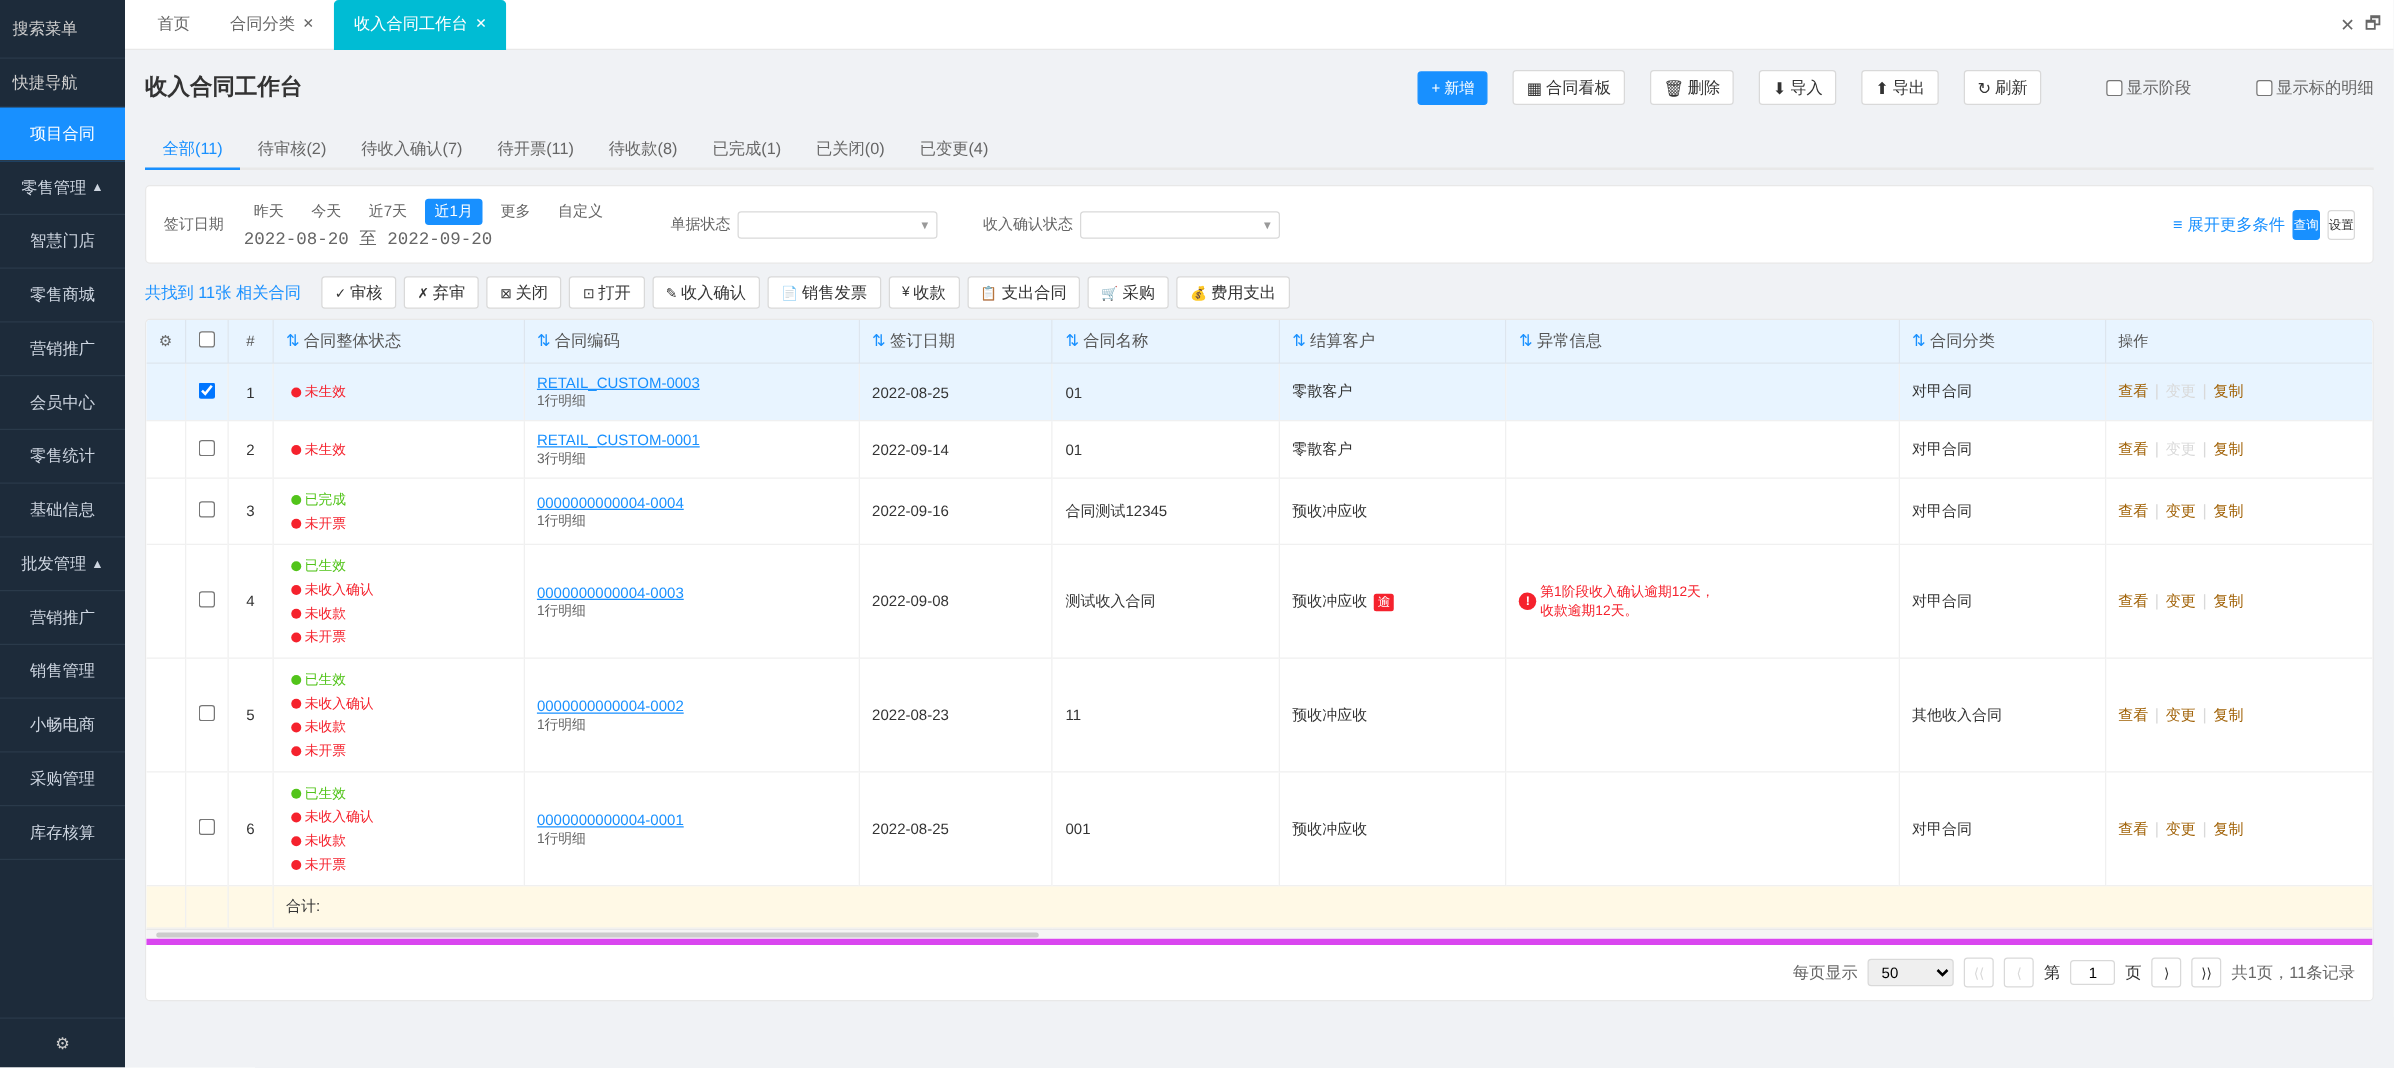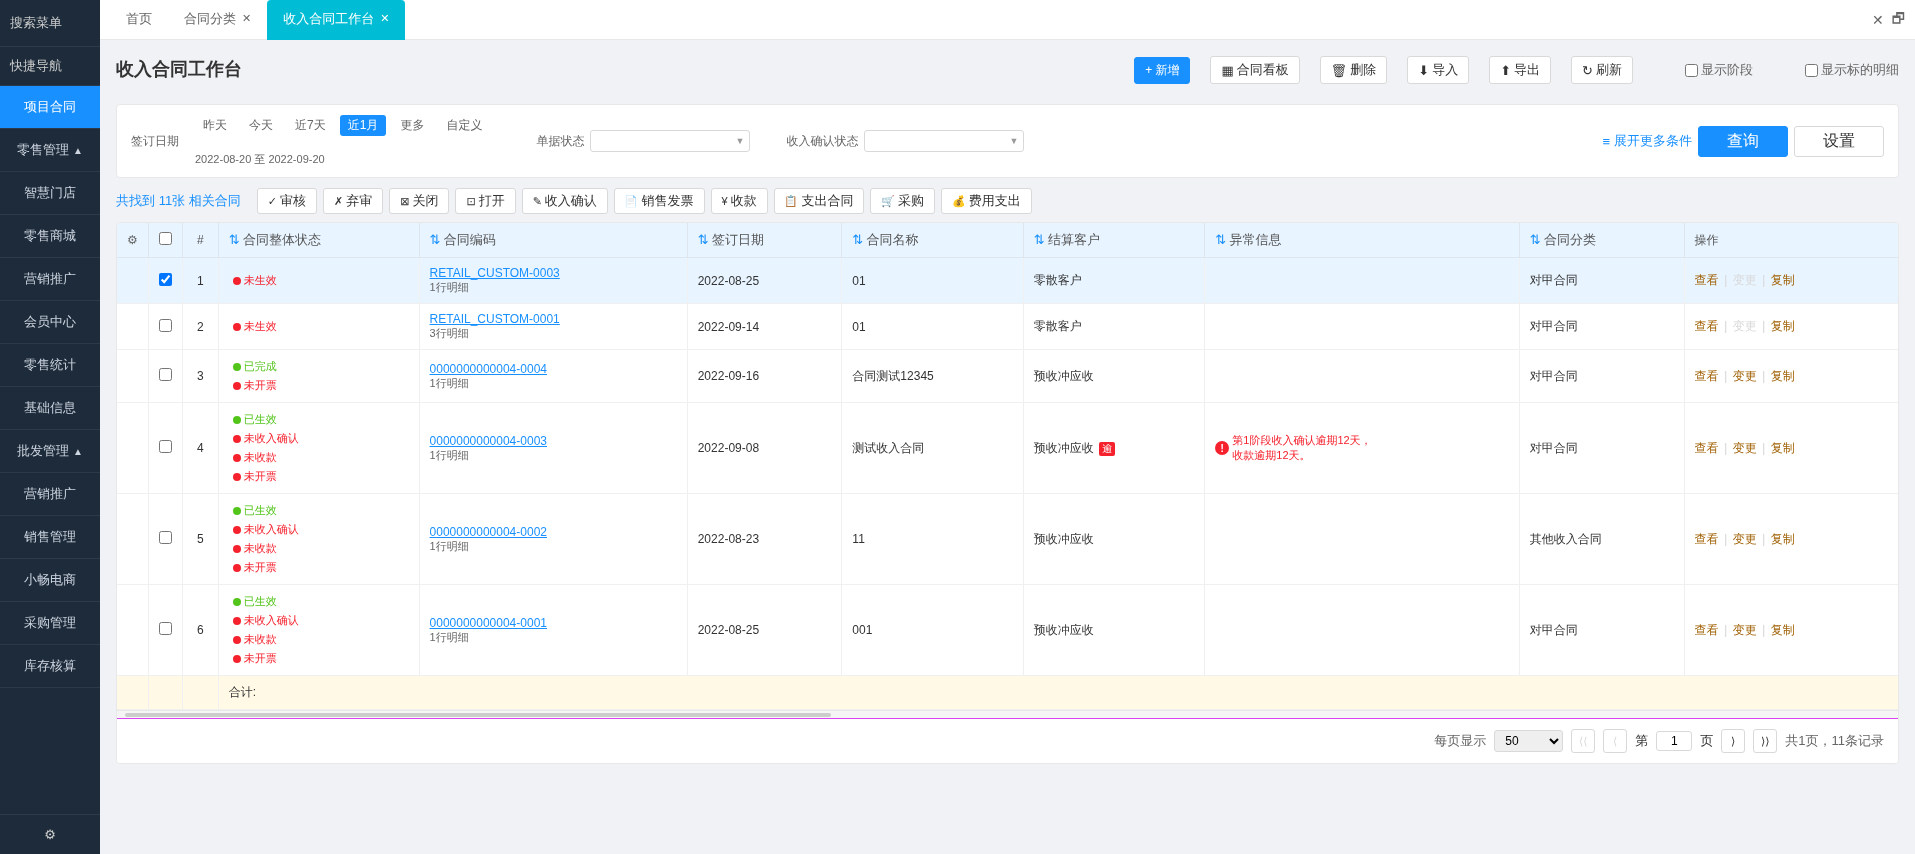--- a/index.html
+++ b/index.html
@@ -43,28 +43,28 @@
     .sub-tab { padding: 6px 14px; cursor: pointer; font-size: 13px; color: #666; border-bottom: 2px solid transparent; margin-bottom: -2px; }
     .sub-tab.active { color: #1890ff; border-bottom: 2px solid #1890ff; font-weight: 500; }
 
     
     .filter-bar { background: #fff; border: 1px solid #e8e8e8; border-radius: 4px; padding: 10px 14px; margin-bottom: 10px; }
     .filter-row { display: flex; align-items: center; gap: 16px; flex-wrap: wrap; }
     .filter-label { color: #666; font-size: 12px; white-space: nowrap; }
     .filter-date-options { display: flex; gap: 6px; align-items: center; }
     .filter-date-btn { padding: 2px 8px; border-radius: 3px; cursor: pointer; font-size: 12px; color: #666; }
     .filter-date-btn.active { background: #1890ff; color: #fff; border-radius: 3px; }
-    .filter-date-range { font-size: 11px; color: #666; margin-top: 16px; }
+    .filter-date-range { font-size: 14px; color: #666; margin-top: 2px; font-family: Liberation Mono, monospace; }
     .filter-select { display: flex; align-items: center; gap: 6px; }
     .filter-select-box { border: 1px solid #d9d9d9; border-radius: 3px; padding: 3px 24px 3px 8px; font-size: 12px; min-width: 160px; position: relative; background: #fff; cursor: pointer; color: #333; }
     .filter-select-wrapper { position: relative; display: inline-block; }
     .filter-select-wrapper::after { content: '▼'; position: absolute; right: 6px; top: 50%; transform: translateY(-50%); font-size: 9px; color: #999; pointer-events: none; }
     .filter-expand { display: flex; align-items: center; gap: 4px; cursor: pointer; color: #1890ff; font-size: 12px; margin-left: auto; }
     .filter-query-btns { display: flex; gap: 6px; margin-left: auto; }
-    .query-btn { padding: 4px 28px; border-radius: 3px; cursor: pointer; font-size: 16px; }
+    .query-btn { padding: 4px 0; border-radius: 3px; cursor: pointer; font-size: 10px; }
     .query-btn-primary { background: #1890ff; color: #fff; border: 1px solid #1890ff; }
     .query-btn-default { background: #fff; color: #333; border: 1px solid #d9d9d9; }
 
     
     .action-bar { display: flex; align-items: center; gap: 6px; margin-bottom: 8px; flex-wrap: wrap; }
     .count-text { font-size: 13px; color: #333; margin-right: 10px; }
     .count-text span { color: #1890ff; }
     .action-btn { display: flex; align-items: center; gap: 3px; padding: 3px 10px; border: 1px solid #d9d9d9; background: #fff; border-radius: 3px; cursor: pointer; font-size: 12px; color: #333; }
     .action-btn-icon { font-size: 11px; }
 
@@ -92,21 +92,21 @@
     .sub-text { color: #666; font-size: 11px; }
 
     .op-btn { color: #a16207; cursor: pointer; font-size: 12px; }
     .op-sep { color: #d9d9d9; margin: 0 2px; }
     .op-btn-disabled { color: #d9d9d9; cursor: not-allowed; font-size: 12px; }
 
     .error-tag { color: #f5222d; font-size: 11px; display: flex; align-items: center; gap: 3px; }
     .error-icon { width: 14px; height: 14px; border-radius: 50%; background: #f5222d; color: #fff; font-size: 10px; display: inline-flex; align-items: center; justify-content: center; font-weight: bold; }
 
     
-    .pagination { display: flex; align-items: center; justify-content: flex-end; padding: 10px 14px; gap: 8px; background: #fff; border-top: 1px solid #d946ef; font-size: 12px; color: #333; }
+    .pagination { display: flex; align-items: center; justify-content: flex-end; padding: 10px 14px; gap: 8px; background: #fff; border-top: 5px solid #d946ef; font-size: 12px; color: #333; }
     .page-size-label { color: #666; }
     .page-size-select { border: 1px solid #d9d9d9; border-radius: 3px; padding: 2px 20px 2px 6px; font-size: 12px; cursor: pointer; }
     .page-nav-btn { width: 24px; height: 24px; display: flex; align-items: center; justify-content: center; border: 1px solid #d9d9d9; border-radius: 3px; cursor: pointer; background: #fff; font-size: 11px; }
     .page-nav-btn.disabled { color: #d9d9d9; cursor: not-allowed; }
     .page-input { width: 36px; border: 1px solid #d9d9d9; border-radius: 3px; padding: 2px 4px; text-align: center; font-size: 12px; }
     .total-text { color: #666; text-align: center; }
 
     
     .table-scroll { overflow-x: auto; }
     .table-scroll::-webkit-scrollbar { height: 6px; }
@@ -200,20 +200,30 @@
           <input type="checkbox" style="">
           <span>显示阶段</span>
         </div>
         <div class="toolbar-checkbox">
           <input type="checkbox" style="">
           <span>显示标的明细</span>
         </div>
       </div>
     </div>
 
+    <div class="sub-tabs">
+      <div class="sub-tab active">全部(11)</div>
+      <div class="sub-tab">待审核(2)</div>
+      <div class="sub-tab">待收入确认(7)</div>
+      <div class="sub-tab">待开票(11)</div>
+      <div class="sub-tab">待收款(8)</div>
+      <div class="sub-tab">已完成(1)</div>
+      <div class="sub-tab">已关闭(0)</div>
+      <div class="sub-tab">已变更(4)</div>
+    </div>
 
     <div class="filter-bar">
       <div class="filter-row">
         <span class="filter-label">签订日期</span>
         <div>
           <div class="filter-date-options">
             <span class="filter-date-btn">昨天</span>
             <span class="filter-date-btn">今天</span>
             <span class="filter-date-btn">近7天</span>
             <span class="filter-date-btn active">近1月</span>

